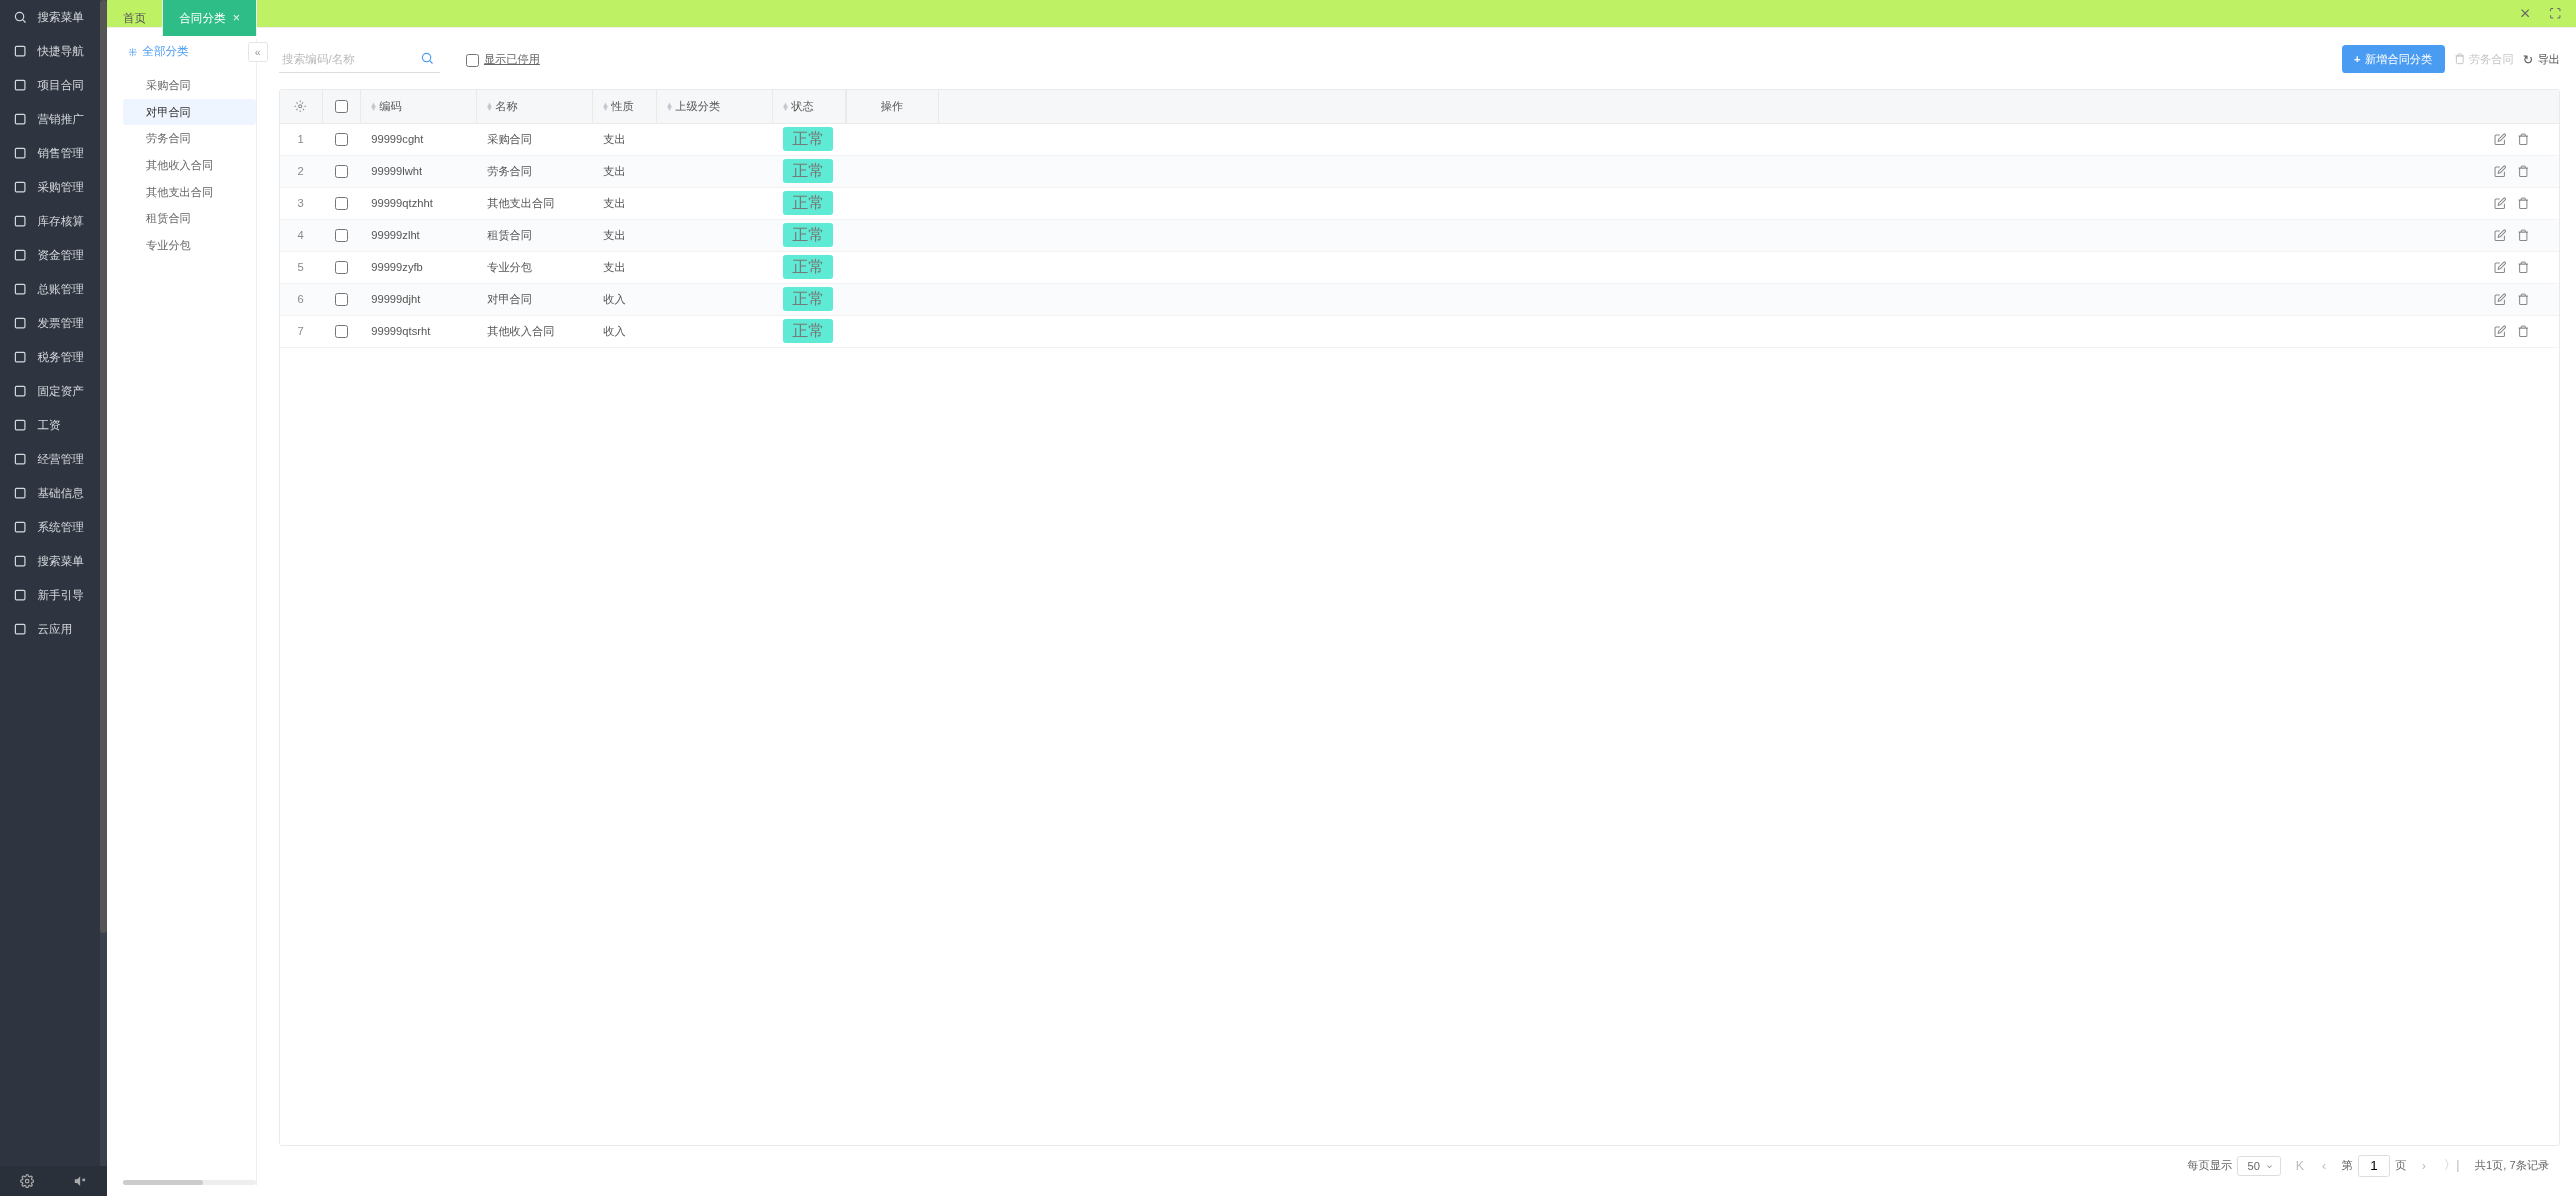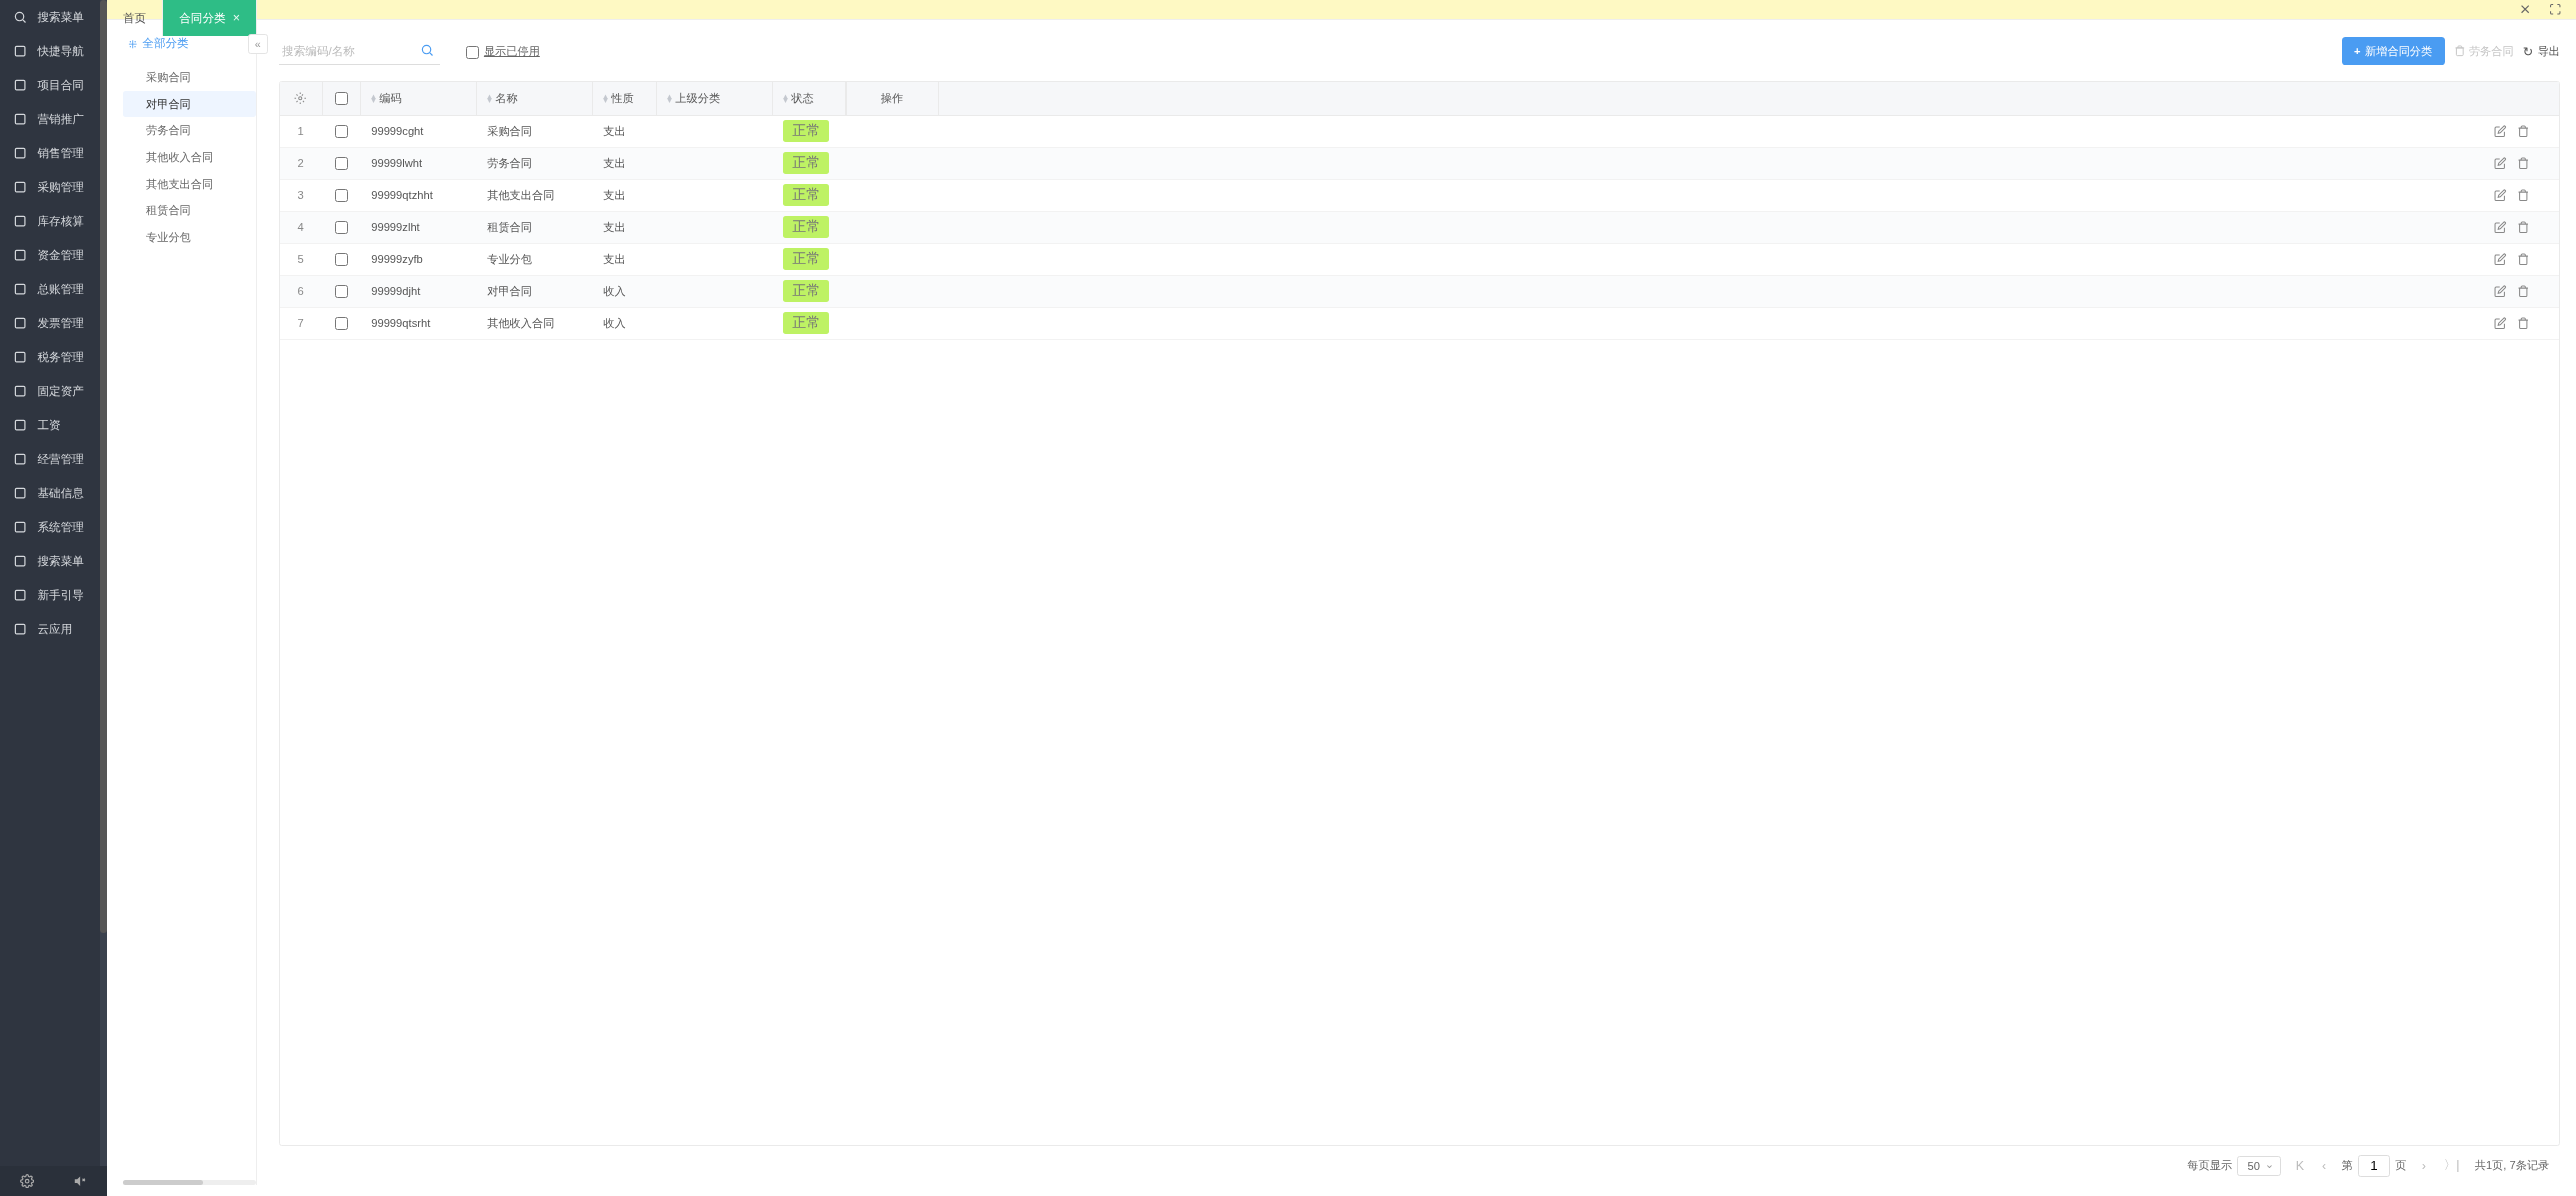--- a/index.html
+++ b/index.html
@@ -13,21 +13,21 @@
 .sidebar-item .icon { width: 16px; height: 16px; margin-right: 9px; display: inline-flex; align-items: center; justify-content: center; flex-shrink: 0; }
 .sidebar-bottom { position: absolute; bottom: 0; left: 0; right: 0; display: flex; background: #2a303a; }
 .sidebar-bottom-btn { flex: 1; height: 30px; display: flex; align-items: center; justify-content: center; cursor: pointer; color: #aaa; }
 .sb-scrollbar { width: 7.2px; background: #3a414d; position: absolute; right: 0; top: 0; bottom: 30px; }
 .sb-thumb { position: absolute; right: 0; width: 7.2px; top: 0; height: 80%; background: #555; border-radius: 3.6px; }
 
 
 .main { flex: 1; display: flex; flex-direction: column; height: 100vh; }
 
 
-.tabs-bar { height: 20px; background: #fef9c3; border-bottom: 0.9px solid #eee; display: flex; align-items: center; position: relative; }
+.tabs-bar { height: 28px; background: #bef264; border-bottom: 0.9px solid #eee; display: flex; align-items: center; position: relative; }
 .tab { padding: 0 16px; height: 36px; display: flex; align-items: center; cursor: pointer; font-size: 11.6px; color: #555; border-right: 0.9px solid #eee; }
 .tab.active { background: #2ebd86; color: #fff; }
 .tab-close { margin-left: 7.2px; font-size: 12.5px; cursor: pointer; opacity: .9; }
 .tabs-right { margin-left: auto; display: flex; align-items: center; padding-right: 7.2px; }
 .tabs-right-btn { width: 27px; height: 27px; display: flex; align-items: center; justify-content: center; cursor: pointer; color: #888; margin-left: 3.6px; }
 
 
 .content { flex: 1; display: flex; background: #fff; padding: 10.7px 16px; gap: 0; min-height: 0; }
 
 
@@ -72,21 +72,21 @@
 .c-chk { width: 38px; justify-content: center; }
 .c-code { width: 116px; }
 .c-name { width: 116px; }
 .c-nature { width: 64px; }
 .c-parent { width: 116px; }
 .c-status { width: 73px; }
 .c-remark { flex: 1; }
 .c-ops { width: 93px; justify-content: center; gap: 10.7px; }
 .tbl-head .c-ops { border-left: 0.9px solid #eaeaea; }
 .sort-ico { color: #c4c8cf; margin-right: 3.6px; font-size: 9px; display: inline-flex; flex-direction: column; line-height: 4.5px; }
-.badge { background: #bef264; color: #777; padding: 1.8px 9px; border-radius: 2.7px; font-size: 14px; }
+.badge { background: #5eead4; color: #777; padding: 1.8px 9px; border-radius: 2.7px; font-size: 16px; }
 .row-ico { color: #888; cursor: pointer; font-size: 12.5px; }
 
 
 .pager { height: 39px; display: flex; align-items: center; justify-content: flex-end; gap: 12.5px; padding: 0 10.7px; font-size: 11.2px; color: #666; }
 .pager-item { display: flex; align-items: center; gap: 5.4px; }
 .pager-select { border: 0.9px solid #ddd; border-radius: 2.7px; padding: 2.7px 19.7px 2.7px 9px; position: relative; cursor: pointer; background: #fff; text-align: center; }
 .pager-select::after { content: "⌄"; position: absolute; right: 5.4px; top: 0.9px; color: #999; }
 .pager-btn { color: #bbb; cursor: pointer; padding: 0 2.7px; font-size: 12.5px; }
 .pager-input { width: 32px; border: 0.9px solid #ddd; border-radius: 2.7px; text-align: center; padding: 2.7px 0; }
 

